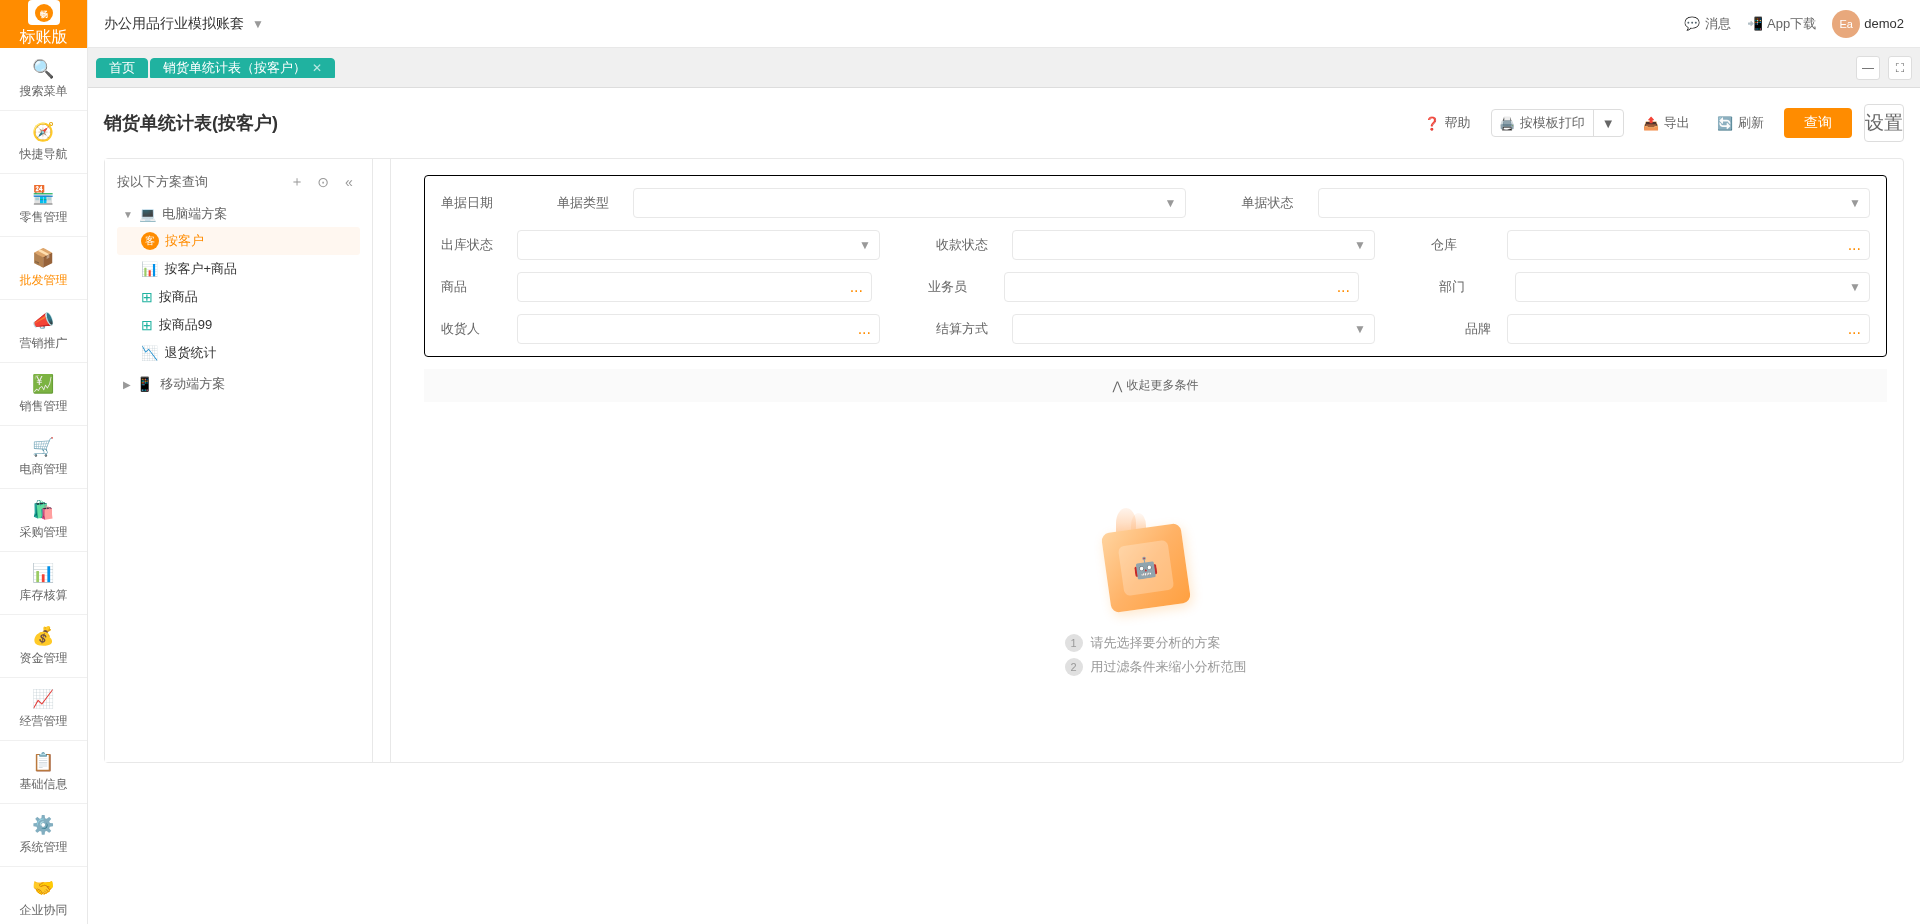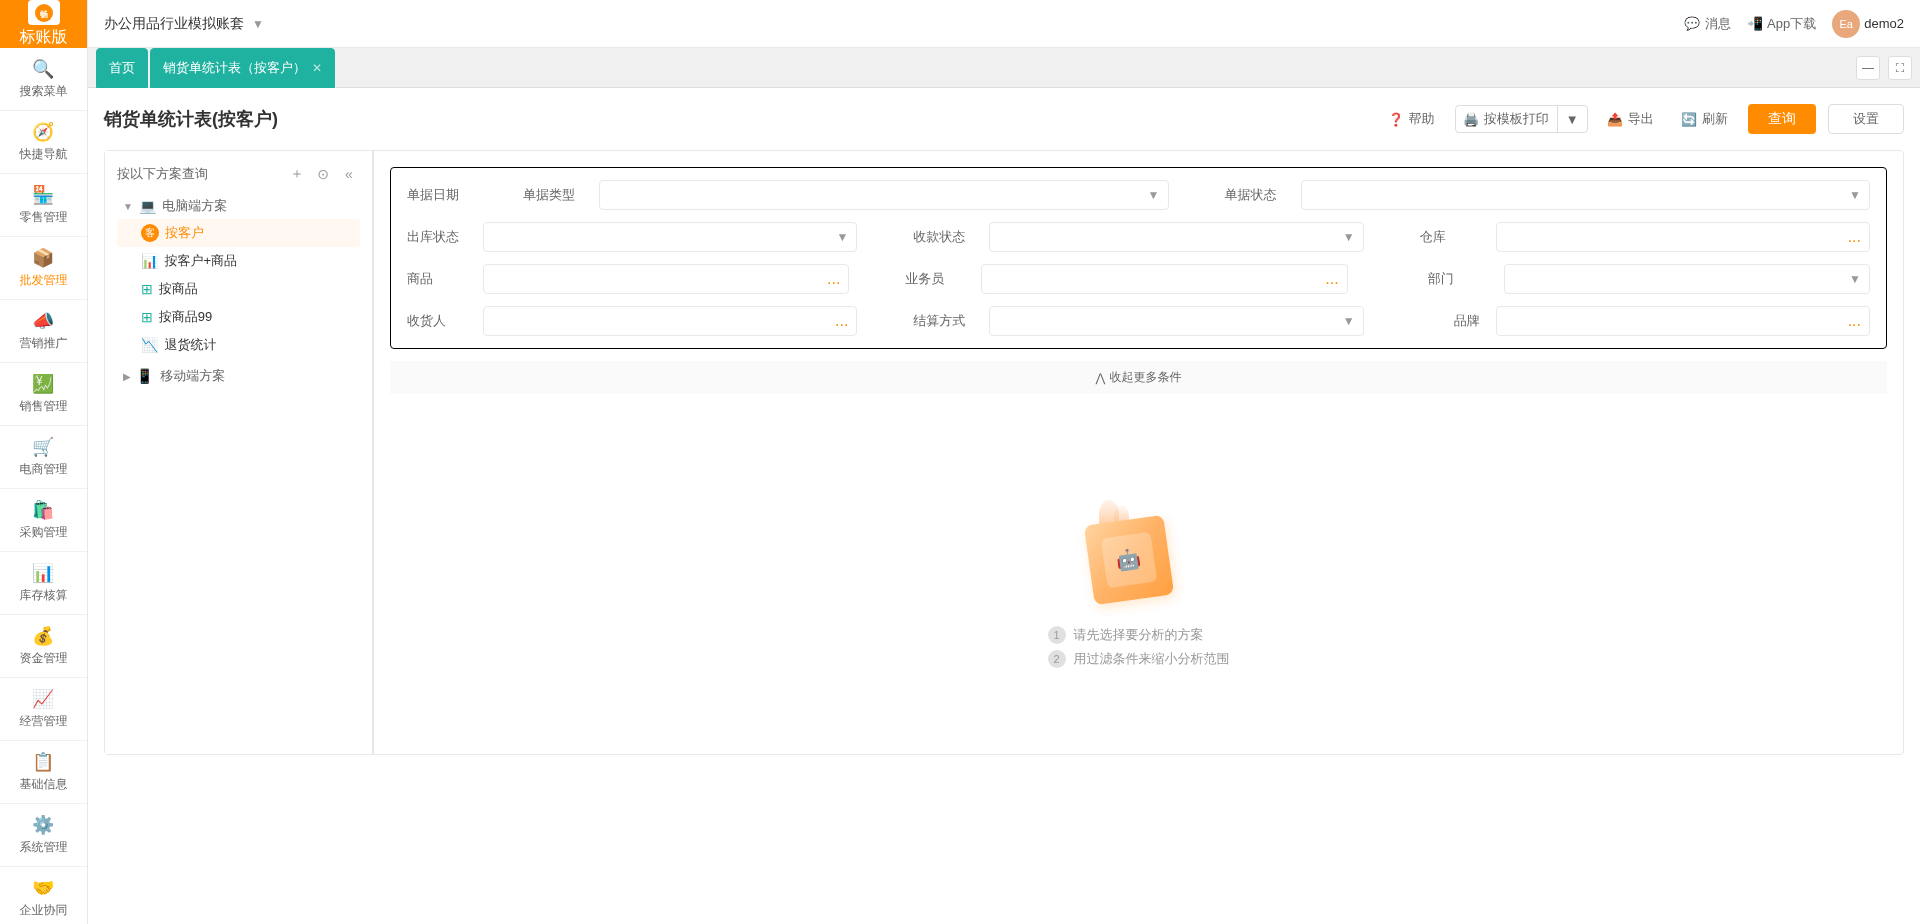--- a/index.html
+++ b/index.html
@@ -23,41 +23,41 @@
     .header-left { display: flex; align-items: center; gap: 8px; }
     .app-title { font-size: 14px; color: #333; }
     .header-dropdown { font-size: 12px; color: #999; cursor: pointer; }
     .header-right { display: flex; align-items: center; gap: 16px; }
     .header-action { display: flex; align-items: center; gap: 4px; color: #666; font-size: 13px; cursor: pointer; }
     .user-avatar { width: 28px; height: 28px; background: #e8a87c; border-radius: 50%; display: flex; align-items: center; justify-content: center; color: #fff; font-size: 11px; }
     .user-name { font-size: 13px; color: #333; cursor: pointer; }
 
     
     .tabs-bar { height: 40px; background: #f0f0f0; display: flex; align-items: center; padding: 0 8px; gap: 2px; flex-shrink: 0; border-bottom: 1px solid #ddd; }
-    .tab { height: 40px; padding: 0 12px; display: flex; align-items: center; gap: 6px; background: #fff; border: 1px solid #ddd; border-radius: 4px 4px 0 0; font-size: 13px; cursor: pointer; color: #666; }
+    .tab { height: 20px; padding: 0 12px; display: flex; align-items: center; gap: 6px; background: #fff; border: 1px solid #ddd; border-radius: 4px 4px 0 0; font-size: 13px; cursor: pointer; color: #666; }
     .tab.active { background: #20b2a0; color: #fff; border-color: #20b2a0; }
     .tab-home { background: #20b2a0; color: #fff; border-color: #20b2a0; }
     .tab-close { font-size: 12px; cursor: pointer; opacity: 0.7; }
     .tabs-controls { margin-left: auto; display: flex; gap: 8px; }
     .tab-control-btn { width: 24px; height: 24px; background: #fff; border: 1px solid #ddd; border-radius: 3px; display: flex; align-items: center; justify-content: center; cursor: pointer; font-size: 12px; color: #666; }
 
     
     .page-content { flex: 1; overflow-y: auto; background: #f5f5f5; }
     .page-inner { background: #fff; margin: 0; padding: 16px; min-height: 100%; }
 
     
     .page-header { display: flex; align-items: center; justify-content: space-between; margin-bottom: 16px; }
     .page-title { font-size: 18px; font-weight: bold; color: #333; }
     .page-actions { display: flex; align-items: center; gap: 12px; }
     .action-btn { display: flex; align-items: center; gap: 4px; color: #666; font-size: 13px; cursor: pointer; padding: 4px 8px; border-radius: 4px; }
     .action-btn-group { display: flex; align-items: center; border: 1px solid #ddd; border-radius: 4px; overflow: hidden; }
     .action-btn-group .action-btn { border: none; border-right: 1px solid #ddd; border-radius: 0; }
     .action-btn-group .action-btn:last-child { border-right: none; }
     .btn-primary { background: #ff8c00; color: #fff; border: none; padding: 6px 20px; border-radius: 4px; font-size: 14px; cursor: pointer; }
-    .btn-setting { background: #fff; color: #666; border: 1px solid #ddd; padding: 5px 24px; border-radius: 4px; font-size: 13px; cursor: pointer; }
+    .btn-setting { background: #fff; color: #666; border: 1px solid #ddd; padding: 5px 0; border-radius: 4px; font-size: 19px; cursor: pointer; }
 
     
     .filter-panel { border: 1px solid #000000; border-radius: 4px; padding: 12px 16px; background: #fff; }
     .filter-row { display: flex; align-items: center; gap: 16px; margin-bottom: 12px; }
     .filter-row:last-child { margin-bottom: 0; }
     .filter-label { color: #666; font-size: 13px; white-space: nowrap; min-width: 60px; }
     .filter-date-group { display: flex; align-items: center; gap: 4px; }
     .date-quick-btn { padding: 2px 8px; font-size: 12px; color: #666; cursor: pointer; border-radius: 3px; }
     .date-quick-btn.active { background: #ff8c00; color: #fff; border-radius: 3px; }
     .date-range { font-size: 12px; color: #999; margin-left: 8px; }
@@ -225,21 +225,21 @@
           </div>
           <div class="action-btn">
             <span>🔄</span>
             <span>刷新</span>
           </div>
           <button class="btn-primary">查询</button>
           <button class="btn-setting">设置</button>
         </div>
       </div>
 
-      <div style="display:flex; gap:0; border: 1px solid #e8e8e8; border-radius:4px; background:#fff; min-height: 600px;">
+      <div style="display:flex; gap:17px; border: 1px solid #e8e8e8; border-radius:4px; background:#fff; min-height: 600px;">
 
         <div class="left-panel">
           <div class="scheme-header">
             <span class="scheme-title">按以下方案查询</span>
             <div class="scheme-controls">
               <div class="scheme-btn">＋</div>
               <div class="scheme-btn">⊙</div>
               <div class="scheme-btn">«</div>
             </div>
           </div>

